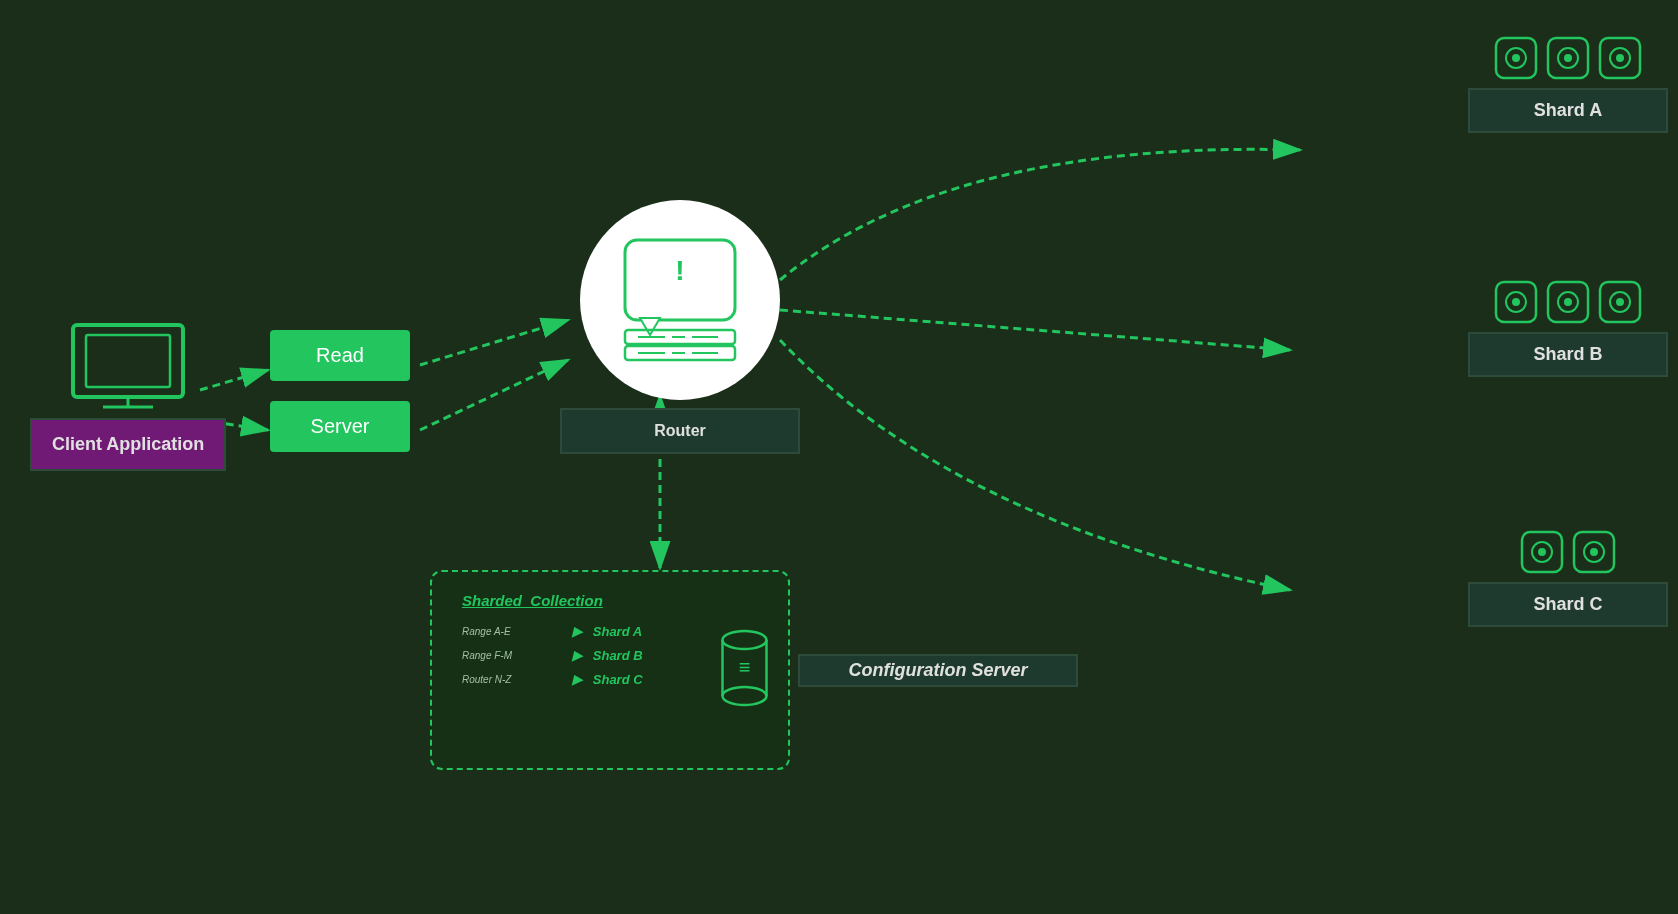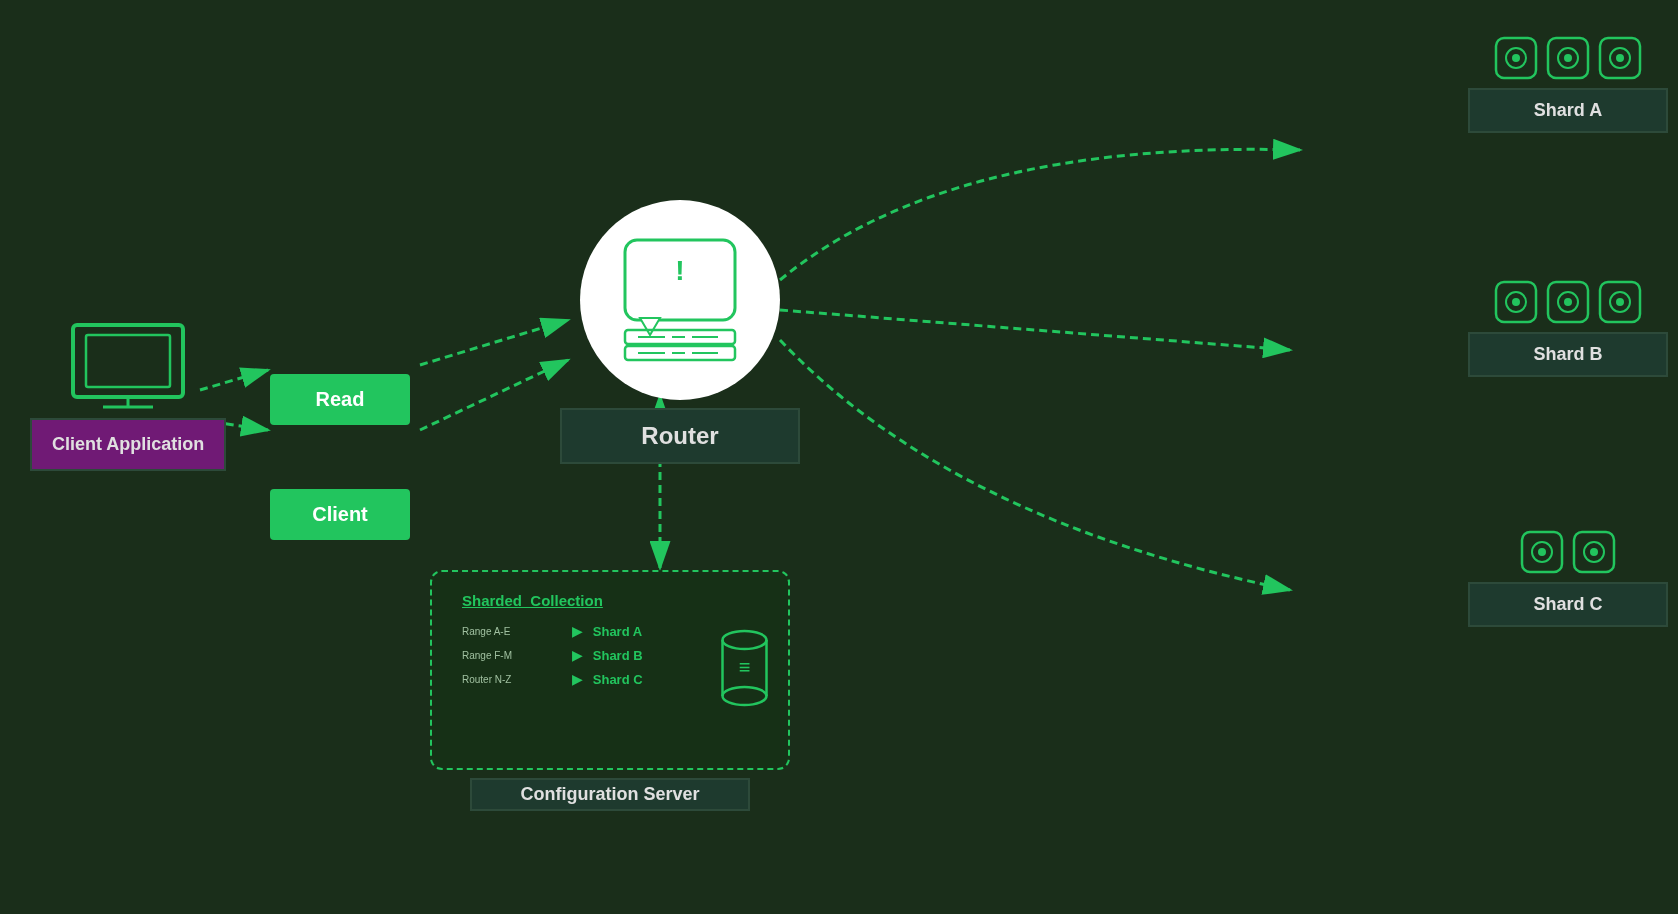--- a/index.html
+++ b/index.html
@@ -52,28 +52,27 @@
       top: 330px;
       display: flex;
       flex-direction: column;
       gap: 20px;
     }
 
     .rw-btn {
       background: #22c55e;
       color: white;
       font-size: 20px;
-      font-weight: bold;
+      font-weight: normal;
       padding: 14px 40px;
       border: none;
       border-radius: 4px;
       cursor: pointer;
       min-width: 140px;
       text-align: center;
-      margin-top: 44px;
     }
 
     
     .router-group {
       position: absolute;
       left: 560px;
       top: 200px;
       display: flex;
       flex-direction: column;
       align-items: center;
@@ -88,36 +87,37 @@
       display: flex;
       align-items: center;
       justify-content: center;
       position: relative;
     }
 
     .router-label-box {
       background: #1e3a2e;
       border: 2px solid #2d4a3a;
       color: #e0e0e0;
-      font-size: 24px;
+      font-size: 16px;
       font-weight: bold;
       padding: 12px 60px;
       text-align: center;
       min-width: 240px;
     }
 
     
     .config-server-group {
       position: absolute;
       left: 430px;
       top: 570px;
       display: flex;
-      flex-direction: column;
-      align-items: center;
-      gap: 8px;
+      flex-direction: row;
+      align-items: center;
+      gap: 8px;
+      font-style: italic;
     }
 
     .config-box {
       border: 2px dashed #22c55e;
       border-radius: 12px;
       padding: 20px 30px;
       background: rgba(20, 50, 20, 0.6);
       min-width: 360px;
       min-height: 200px;
       display: flex;
@@ -282,21 +282,21 @@
     <div class="label-box">
       <span>Client Application</span>
     </div>
   </div>
 
   <div class="read-write-group">
     <div class="rw-btn">
       <span>Read</span>
     </div>
     <div class="rw-btn">
-      <span>Client</span>
+      <span>Server</span>
     </div>
   </div>
 
   <div class="router-group">
     <div class="router-circle">
       <svg width="140" height="140" viewBox="0 0 140 140" fill="none">
 
         <rect x="15" y="10" width="110" height="80" rx="12" stroke="#22c55e" stroke-width="3" fill="white"></rect>
         <text x="70" y="50" font-size="28" fill="#22c55e" text-anchor="middle" font-weight="bold">!</text>
 

